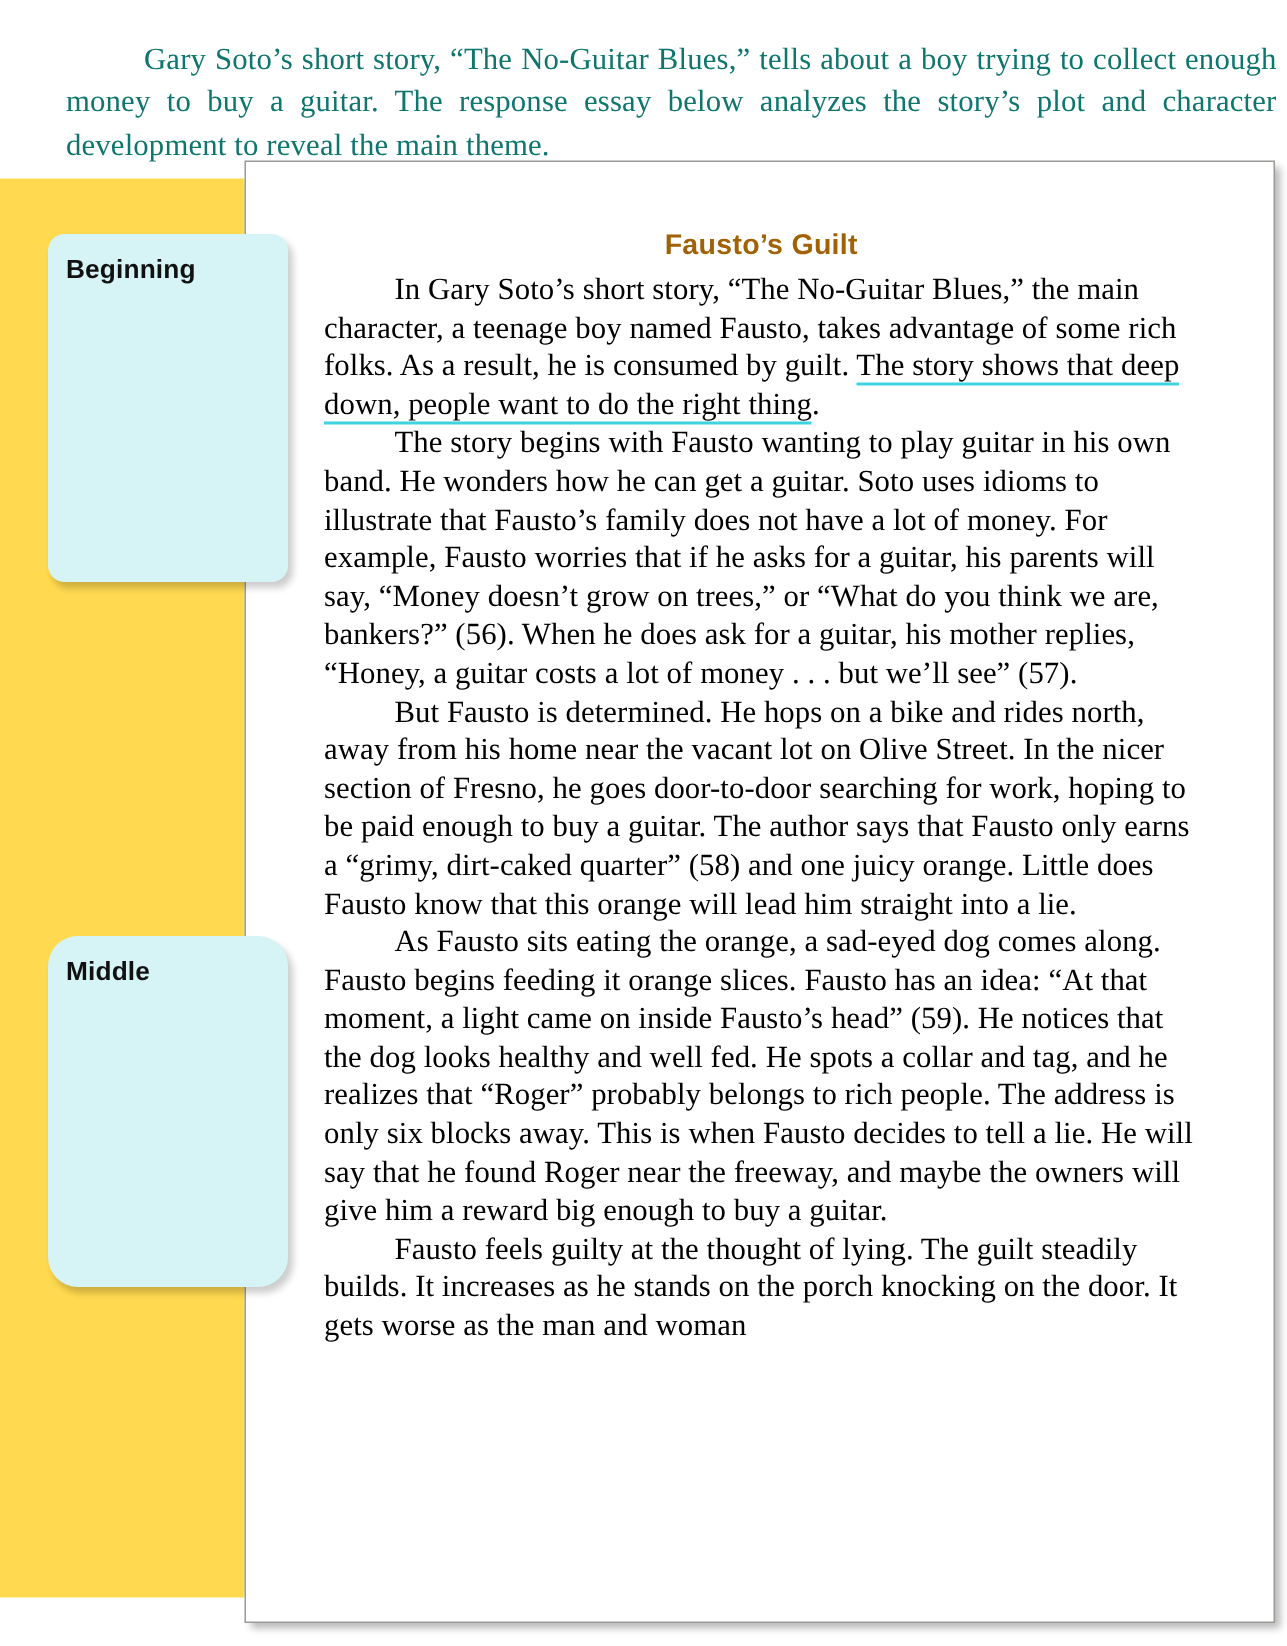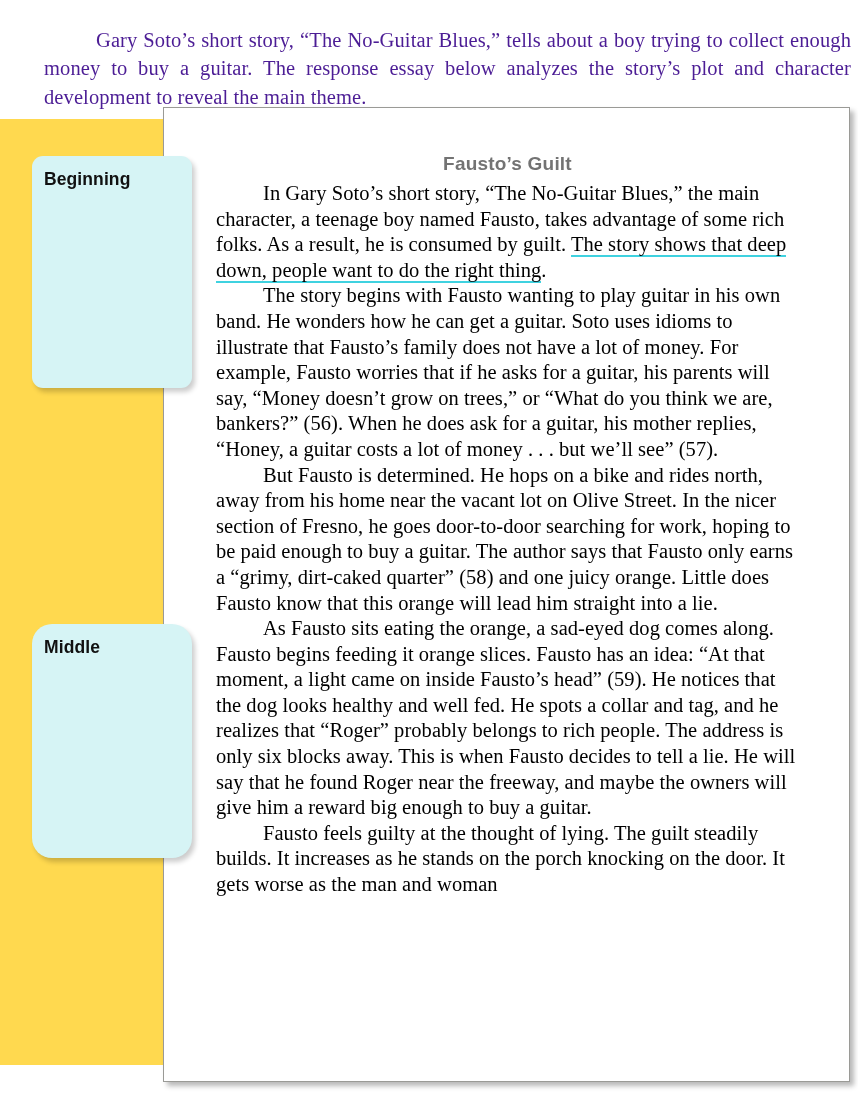--- a/index.html
+++ b/index.html
@@ -18,21 +18,21 @@
 
   
   #intro-paragraph {
     position: absolute;
     left: 44px;
     top: 5px;
     width: 807px;
     font-family: "Liberation Serif", serif;
     font-size: 20.5px;
     line-height: 28.5px;
-    color: #4c1d95;
+    color: #0f766e;
     text-align: justify;
     text-indent: 52px;
     letter-spacing: 0.1px;
   }
 
   
   #yellow-band {
     position: absolute;
     left: 0px;
     top: 119px;
@@ -59,21 +59,21 @@
     left: 52px;
     top: 45px;
     width: 583px;
   }
 
   #essay-title {
     font-family: "Liberation Sans", sans-serif;
     font-weight: bold;
     font-size: 19px;
     text-align: center;
-    color: #737373;
+    color: #a16207;
     margin: 0 0 6px 0;
     letter-spacing: 0.2px;
   }
 
   .essay-par {
     font-family: "Liberation Serif", serif;
     font-size: 20.5px;
     line-height: 25.6px;
     color: #000000;
     margin: 0;

